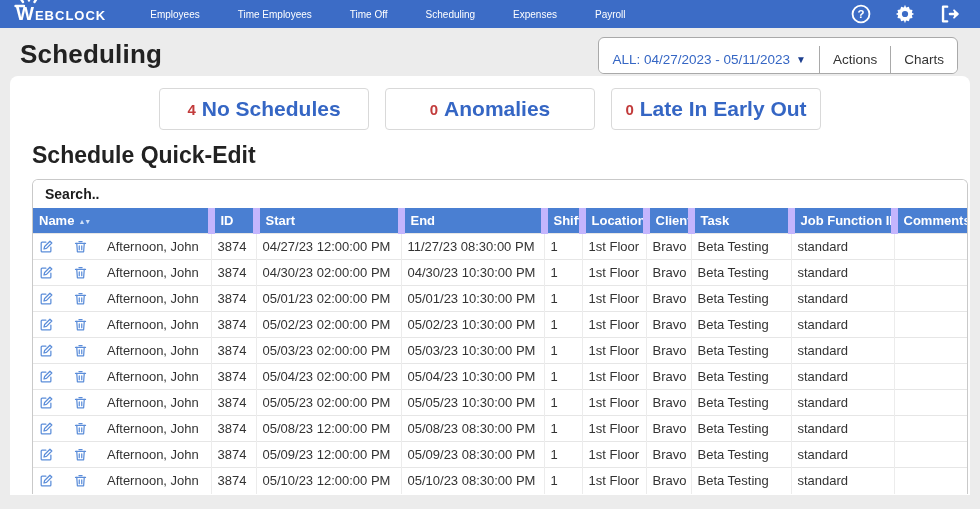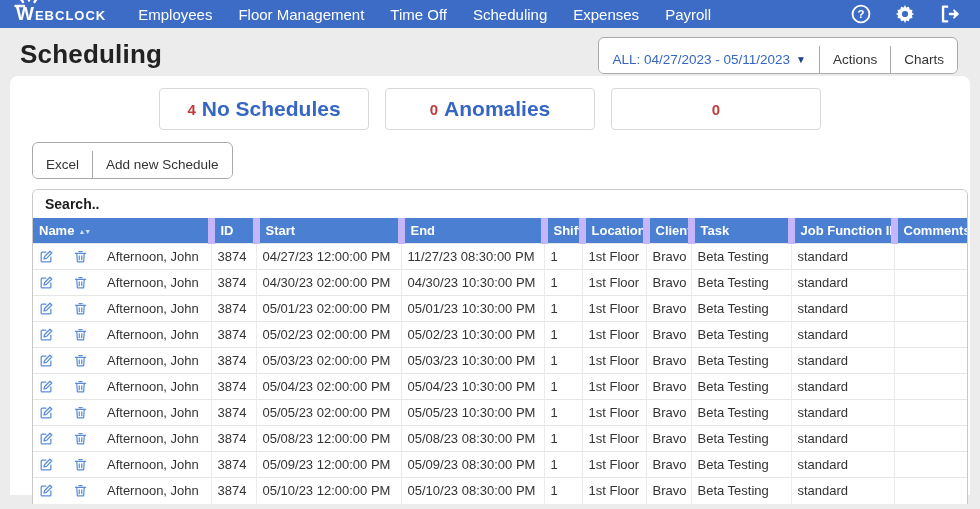--- a/index.html
+++ b/index.html
@@ -23,21 +23,21 @@
     display: flex; align-items: center; padding: 0 16px; gap: 10px;
   }
   .logo { display: flex; align-items: flex-end; color: #fff; margin-right: 14px; position: relative; }
   .logo .rays { position: absolute; top: -9px; left: -2px; }
   .logo .logo-text {
     font-variant: small-caps; text-transform: lowercase;
     font-weight: 700; font-size: 19px; letter-spacing: 1px; color: #fff;
   }
   .logo .logo-text::first-letter { text-transform: uppercase; }
   .nav { display: flex; align-items: center; gap: 26px; margin-left: 8px; }
-  .nav-item { color: #fff; font-size: 15px; cursor: pointer; white-space: nowrap; }
+  .nav-item { color: #fff; font-size: 10px; cursor: pointer; white-space: nowrap; margin-left: 12px; }
   .topbar-spacer { flex: 1; }
   .topbar-icons { display: flex; align-items: center; gap: 22px; padding-right: 4px; }
   .tb-icon { width: 22px; height: 22px; display: inline-flex; cursor: pointer; }
 
   
   .page-head {
     height: 48px; padding: 4px 22px 0 20px;
     display: flex; justify-content: space-between; align-items: center;
   }
   .page-title { font-size: 26px; font-weight: 700; color: #222; letter-spacing: .2px; }
@@ -107,21 +107,21 @@
         <line x1="1.5" y1="12" x2="10" y2="12"></line>
         <line x1="9" y1="8" x2="5.5" y2="3"></line>
         <line x1="15" y1="6.5" x2="14.3" y2="1.5"></line>
         <line x1="20.5" y1="8" x2="23.5" y2="3.5"></line>
       </svg>
     </span>
     <span class="logo-text">WebClock</span>
   </div>
   <nav class="nav">
     <span class="nav-item">Employees</span>
-    <span class="nav-item">Floor Management</span>
+    <span class="nav-item">Time Employees</span>
     <span class="nav-item">Time Off</span>
     <span class="nav-item">Scheduling</span>
     <span class="nav-item">Expenses</span>
     <span class="nav-item">Payroll</span>
   </nav>
   <div class="topbar-spacer"></div>
   <div class="topbar-icons">
     <span class="tb-icon">
       <svg viewBox="0 0 24 24" width="22" height="22">
         <circle cx="12" cy="12" r="9.2" fill="none" stroke="#fff" stroke-width="2"></circle>
@@ -164,28 +164,26 @@
     <div class="stat-box">
       <span class="stat-value">4</span>
       <span class="stat-label">No Schedules</span>
     </div>
     <div class="stat-box">
       <span class="stat-value">0</span>
       <span class="stat-label">Anomalies</span>
     </div>
     <div class="stat-box">
       <span class="stat-value">0</span>
+      <span class="stat-label">Late In Early Out</span>
     </div>
   </div>
 
   <div class="section-head">
-    <div class="btn-group">
-      <button class="grp-btn">Excel</button>
-      <button class="grp-btn">Add new Schedule</button>
-    </div>
+    <h2 class="section-title">Schedule Quick-Edit</h2>
   </div>
 
   <div class="table-wrap">
     <div class="search-row">
       <input class="search-input" type="text" placeholder="Search.." style="">
     </div>
     <table>
       <colgroup>
         <col style="width:178px">
           <col style="width:45px">

